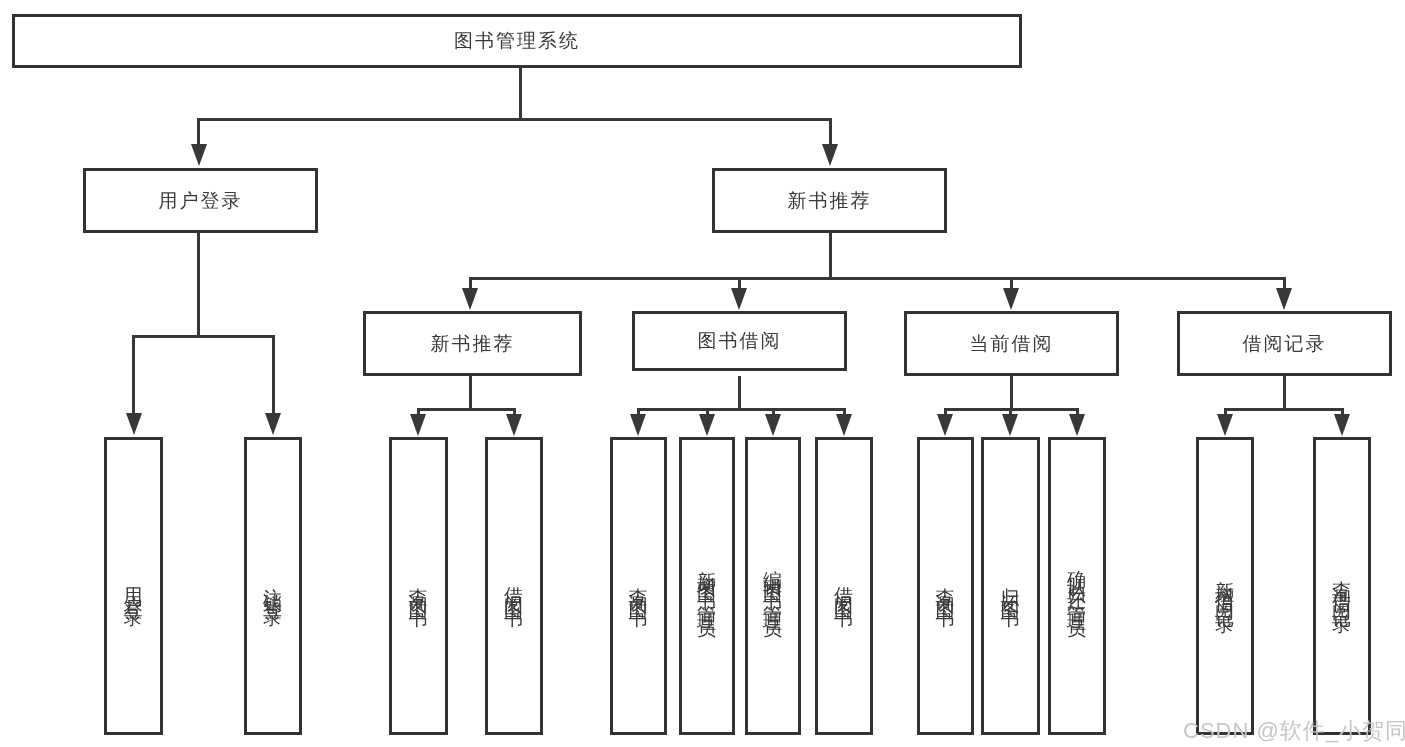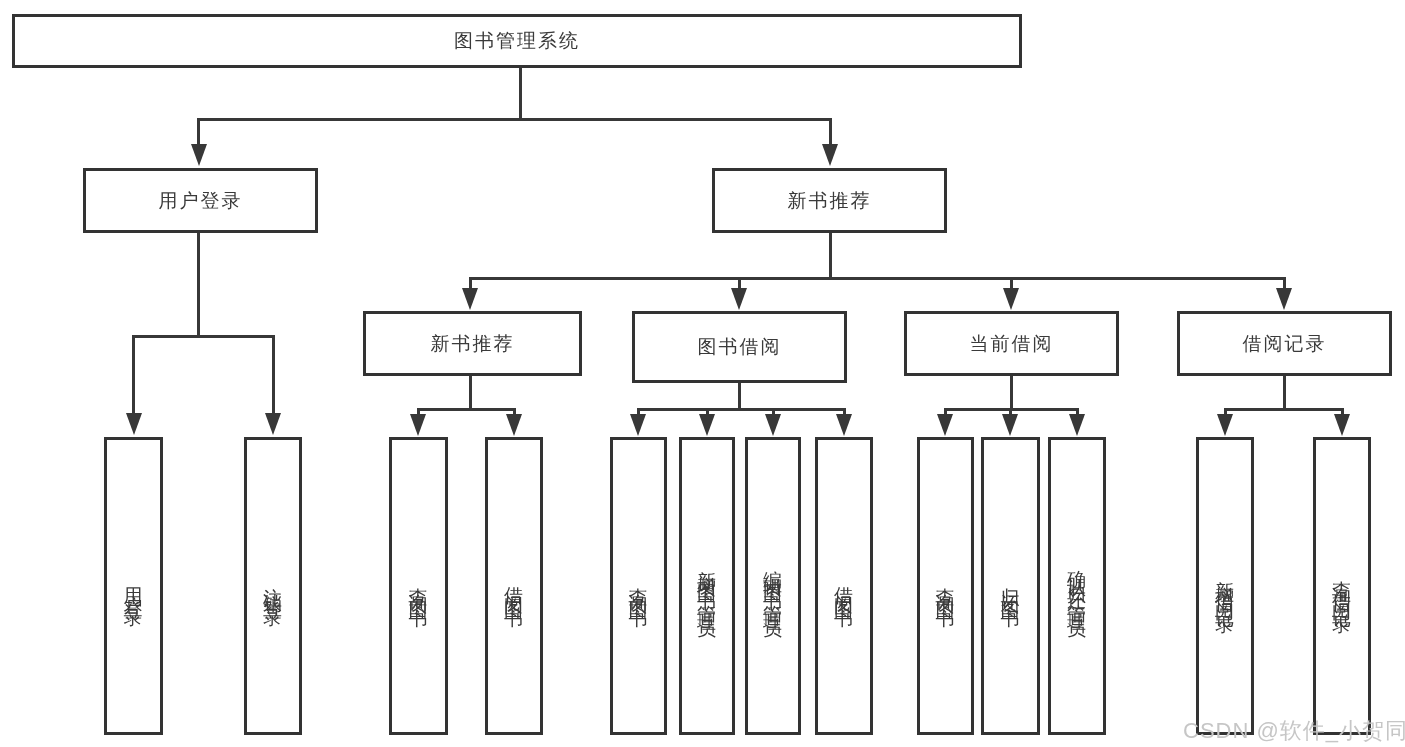--- a/index.html
+++ b/index.html
@@ -46,21 +46,21 @@
   <div class="box" style="left:83px; top:168px; width:235px; height:65px;">
     <span>用户登录</span>
   </div>
   <div class="box" style="left:712px; top:168px; width:235px; height:65px;">
     <span>新书推荐</span>
   </div>
 
   <div class="box" style="left:363px; top:311px; width:219px; height:65px;">
     <span>新书推荐</span>
   </div>
-  <div class="box" style="left:632px; top:311px; width:215px; height:72px;">
+  <div class="box" style="left:632px; top:311px; width:215px; height:60px;">
     <span>图书借阅</span>
   </div>
   <div class="box" style="left:904px; top:311px; width:215px; height:65px;">
     <span>当前借阅</span>
   </div>
   <div class="box" style="left:1177px; top:311px; width:215px; height:65px;">
     <span>借阅记录</span>
   </div>
 
   <div class="box leaf" style="left:104px; top:437px; width:59px; height:298px;">

